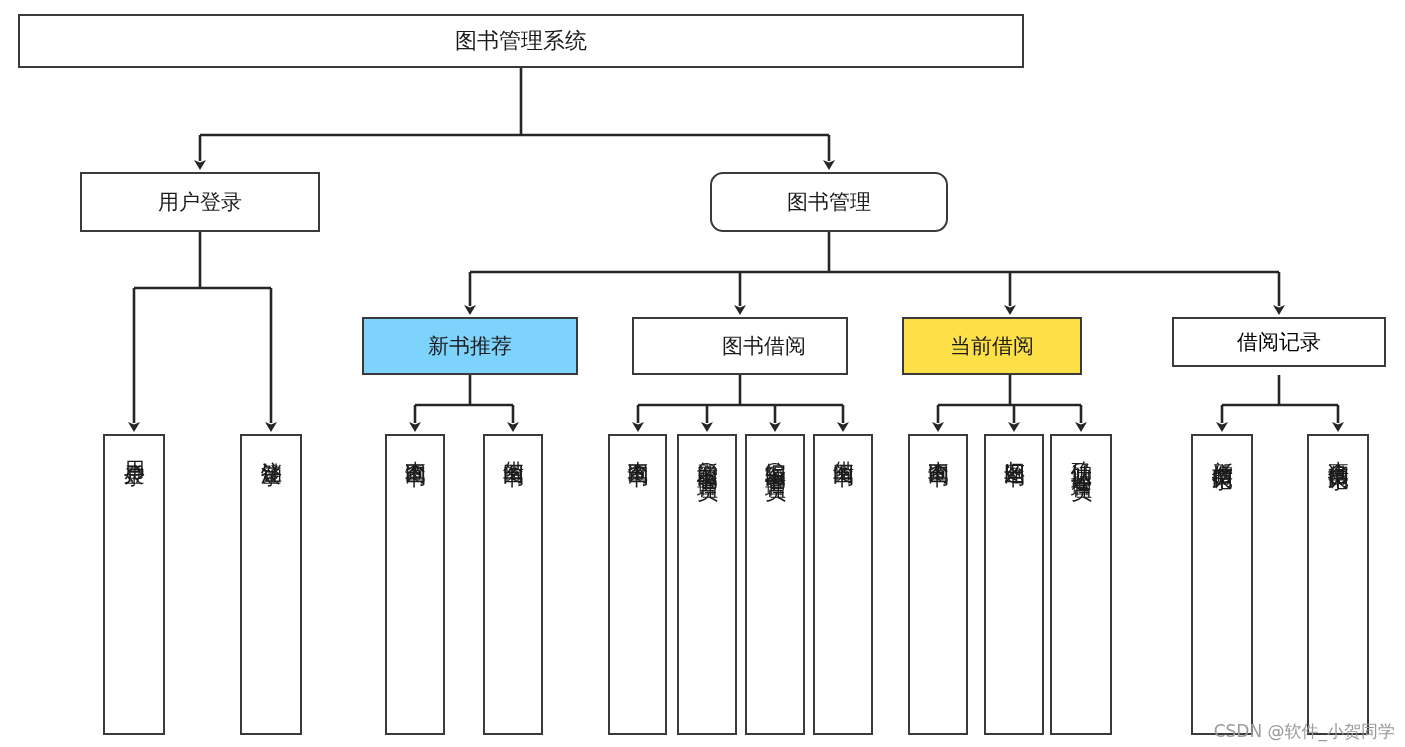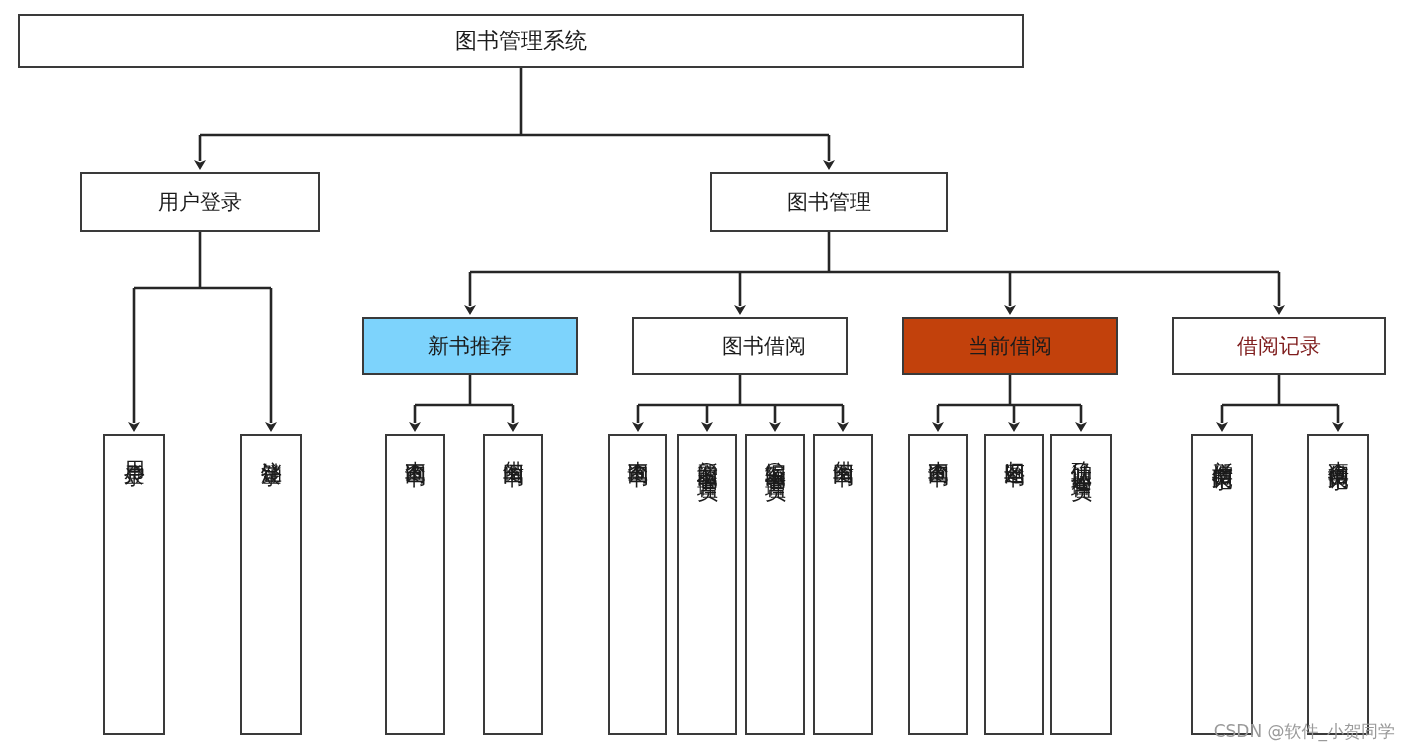--- a/index.html
+++ b/index.html
@@ -110,33 +110,33 @@
         <path d="M1338,405 L1338,423" marker-end="url(#arrow)"></path>
       </g>
   </svg>
   <div id="node-layer">
       <div class="node h root" style="left: 18px; top: 14px; width: 1006px; height: 54px; border-color: rgb(58, 58, 58); background: rgb(255, 255, 255); color: rgb(27, 27, 27);">
         <span class="lbl">图书管理系统</span>
       </div>
       <div class="node h" style="left: 80px; top: 172px; width: 240px; height: 60px; border-color: rgb(58, 58, 58); background: rgb(255, 255, 255); color: rgb(27, 27, 27);">
         <span class="lbl">用户登录</span>
       </div>
-      <div class="node h" style="left: 710px; top: 172px; width: 238px; height: 60px; border-color: rgb(58, 58, 58); background: rgb(255, 255, 255); color: rgb(27, 27, 27);">
+      <div class="node h" style="left: 710px; top: 172px; width: 238px; height: 60px; border-color: rgb(58, 58, 58); background: rgb(255, 255, 255); color: rgb(27, 27, 27); border-radius: 13px;">
         <span class="lbl">图书管理</span>
       </div>
       <div class="node h" style="left: 362px; top: 317px; width: 216px; height: 58px; border-color: rgb(58, 58, 58); background: #7dd3fc; color: rgb(27, 27, 27);">
         <span class="lbl">新书推荐</span>
       </div>
       <div class="node h" style="left: 632px; top: 317px; width: 216px; height: 58px; border-color: rgb(58, 58, 58); background: rgb(255, 255, 255); color: rgb(27, 27, 27); padding-left: 48px;">
         <span class="lbl">图书借阅</span>
       </div>
-      <div class="node h" style="left: 902px; top: 317px; width: 216px; height: 58px; border-color: rgb(58, 58, 58); background: #c2410c; color: rgb(27, 27, 27);">
+      <div class="node h" style="left: 902px; top: 317px; width: 180px; height: 58px; border-color: rgb(58, 58, 58); background: #fde047; color: rgb(27, 27, 27);">
         <span class="lbl">当前借阅</span>
       </div>
-      <div class="node h" style="left: 1172px; top: 317px; width: 214px; height: 58px; border-color: rgb(58, 58, 58); background: rgb(255, 255, 255); color: #7f1d1d;">
+      <div class="node h" style="left: 1172px; top: 317px; width: 214px; height: 50px; border-color: rgb(58, 58, 58); background: rgb(255, 255, 255); color: #000000;">
         <span class="lbl">借阅记录</span>
       </div>
       <div class="node v" style="left: 103px; top: 434px; width: 62px; height: 301px; border-color: rgb(58, 58, 58); background: rgb(255, 255, 255); color: rgb(27, 27, 27);">
         <span class="lbl">用户登录</span>
       </div>
       <div class="node v" style="left: 240px; top: 434px; width: 62px; height: 301px; border-color: rgb(58, 58, 58); background: rgb(255, 255, 255); color: rgb(27, 27, 27);">
         <span class="lbl">注销登录</span>
       </div>
       <div class="node v" style="left: 385px; top: 434px; width: 60px; height: 301px; border-color: rgb(58, 58, 58); background: rgb(255, 255, 255); color: rgb(27, 27, 27);">
         <span class="lbl">查询图书</span>

